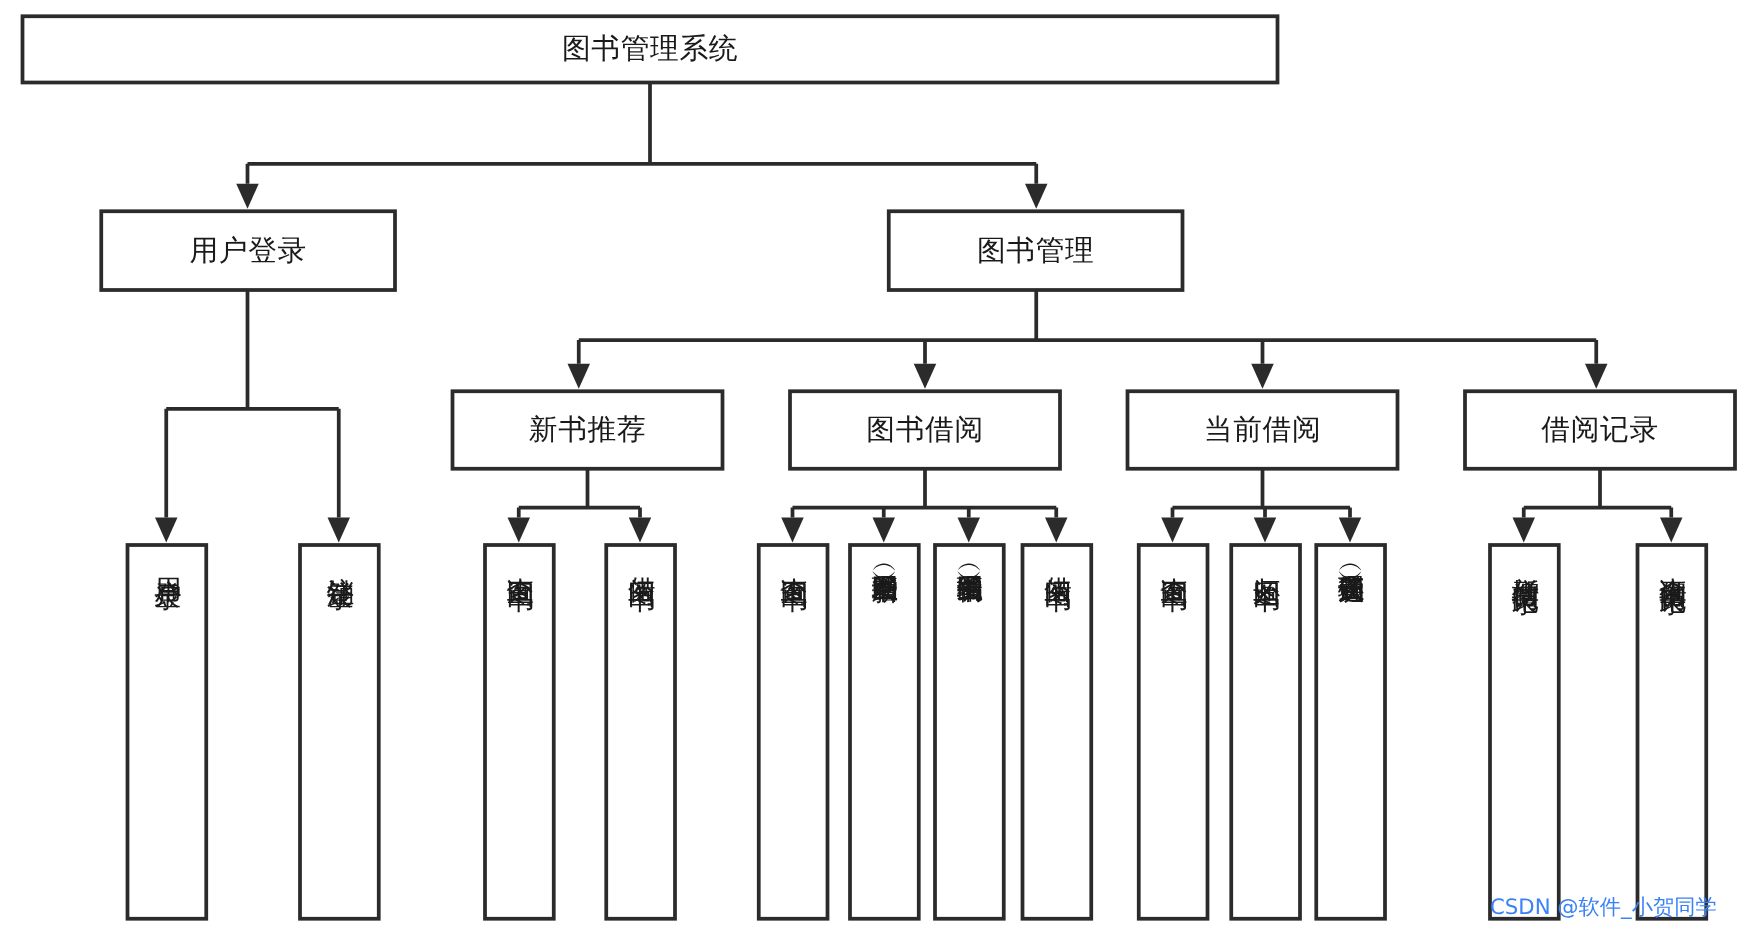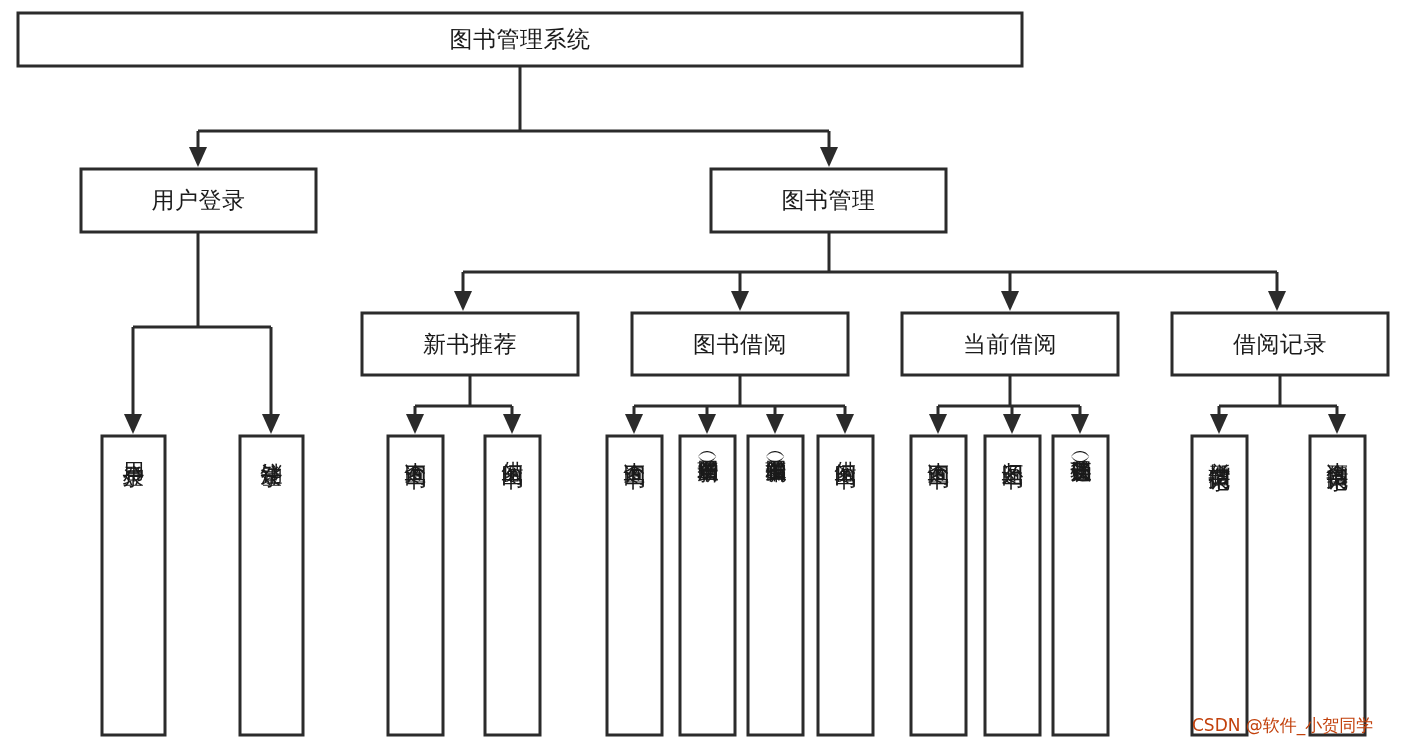--- a/index.html
+++ b/index.html
@@ -74,21 +74,21 @@
     line-height: 1.18;
     color: #1a1a1a;
     letter-spacing: 2px;
     white-space: nowrap;
     text-align: left;
   }
   .watermark {
     position: absolute;
     font-family: "DejaVu Sans", "Liberation Sans", sans-serif;
     font-size: 17px;
-    color: #c2410c;
+    color: #3b82f6;
     white-space: nowrap;
     pointer-events: none;
   }
 </style>
 </head>
 <body>
 
 <div id="diagram-root">
 
   <svg class="diagram-canvas" id="diagram-svg" viewBox="0 0 1405 747" xmlns="http://www.w3.org/2000/svg">

